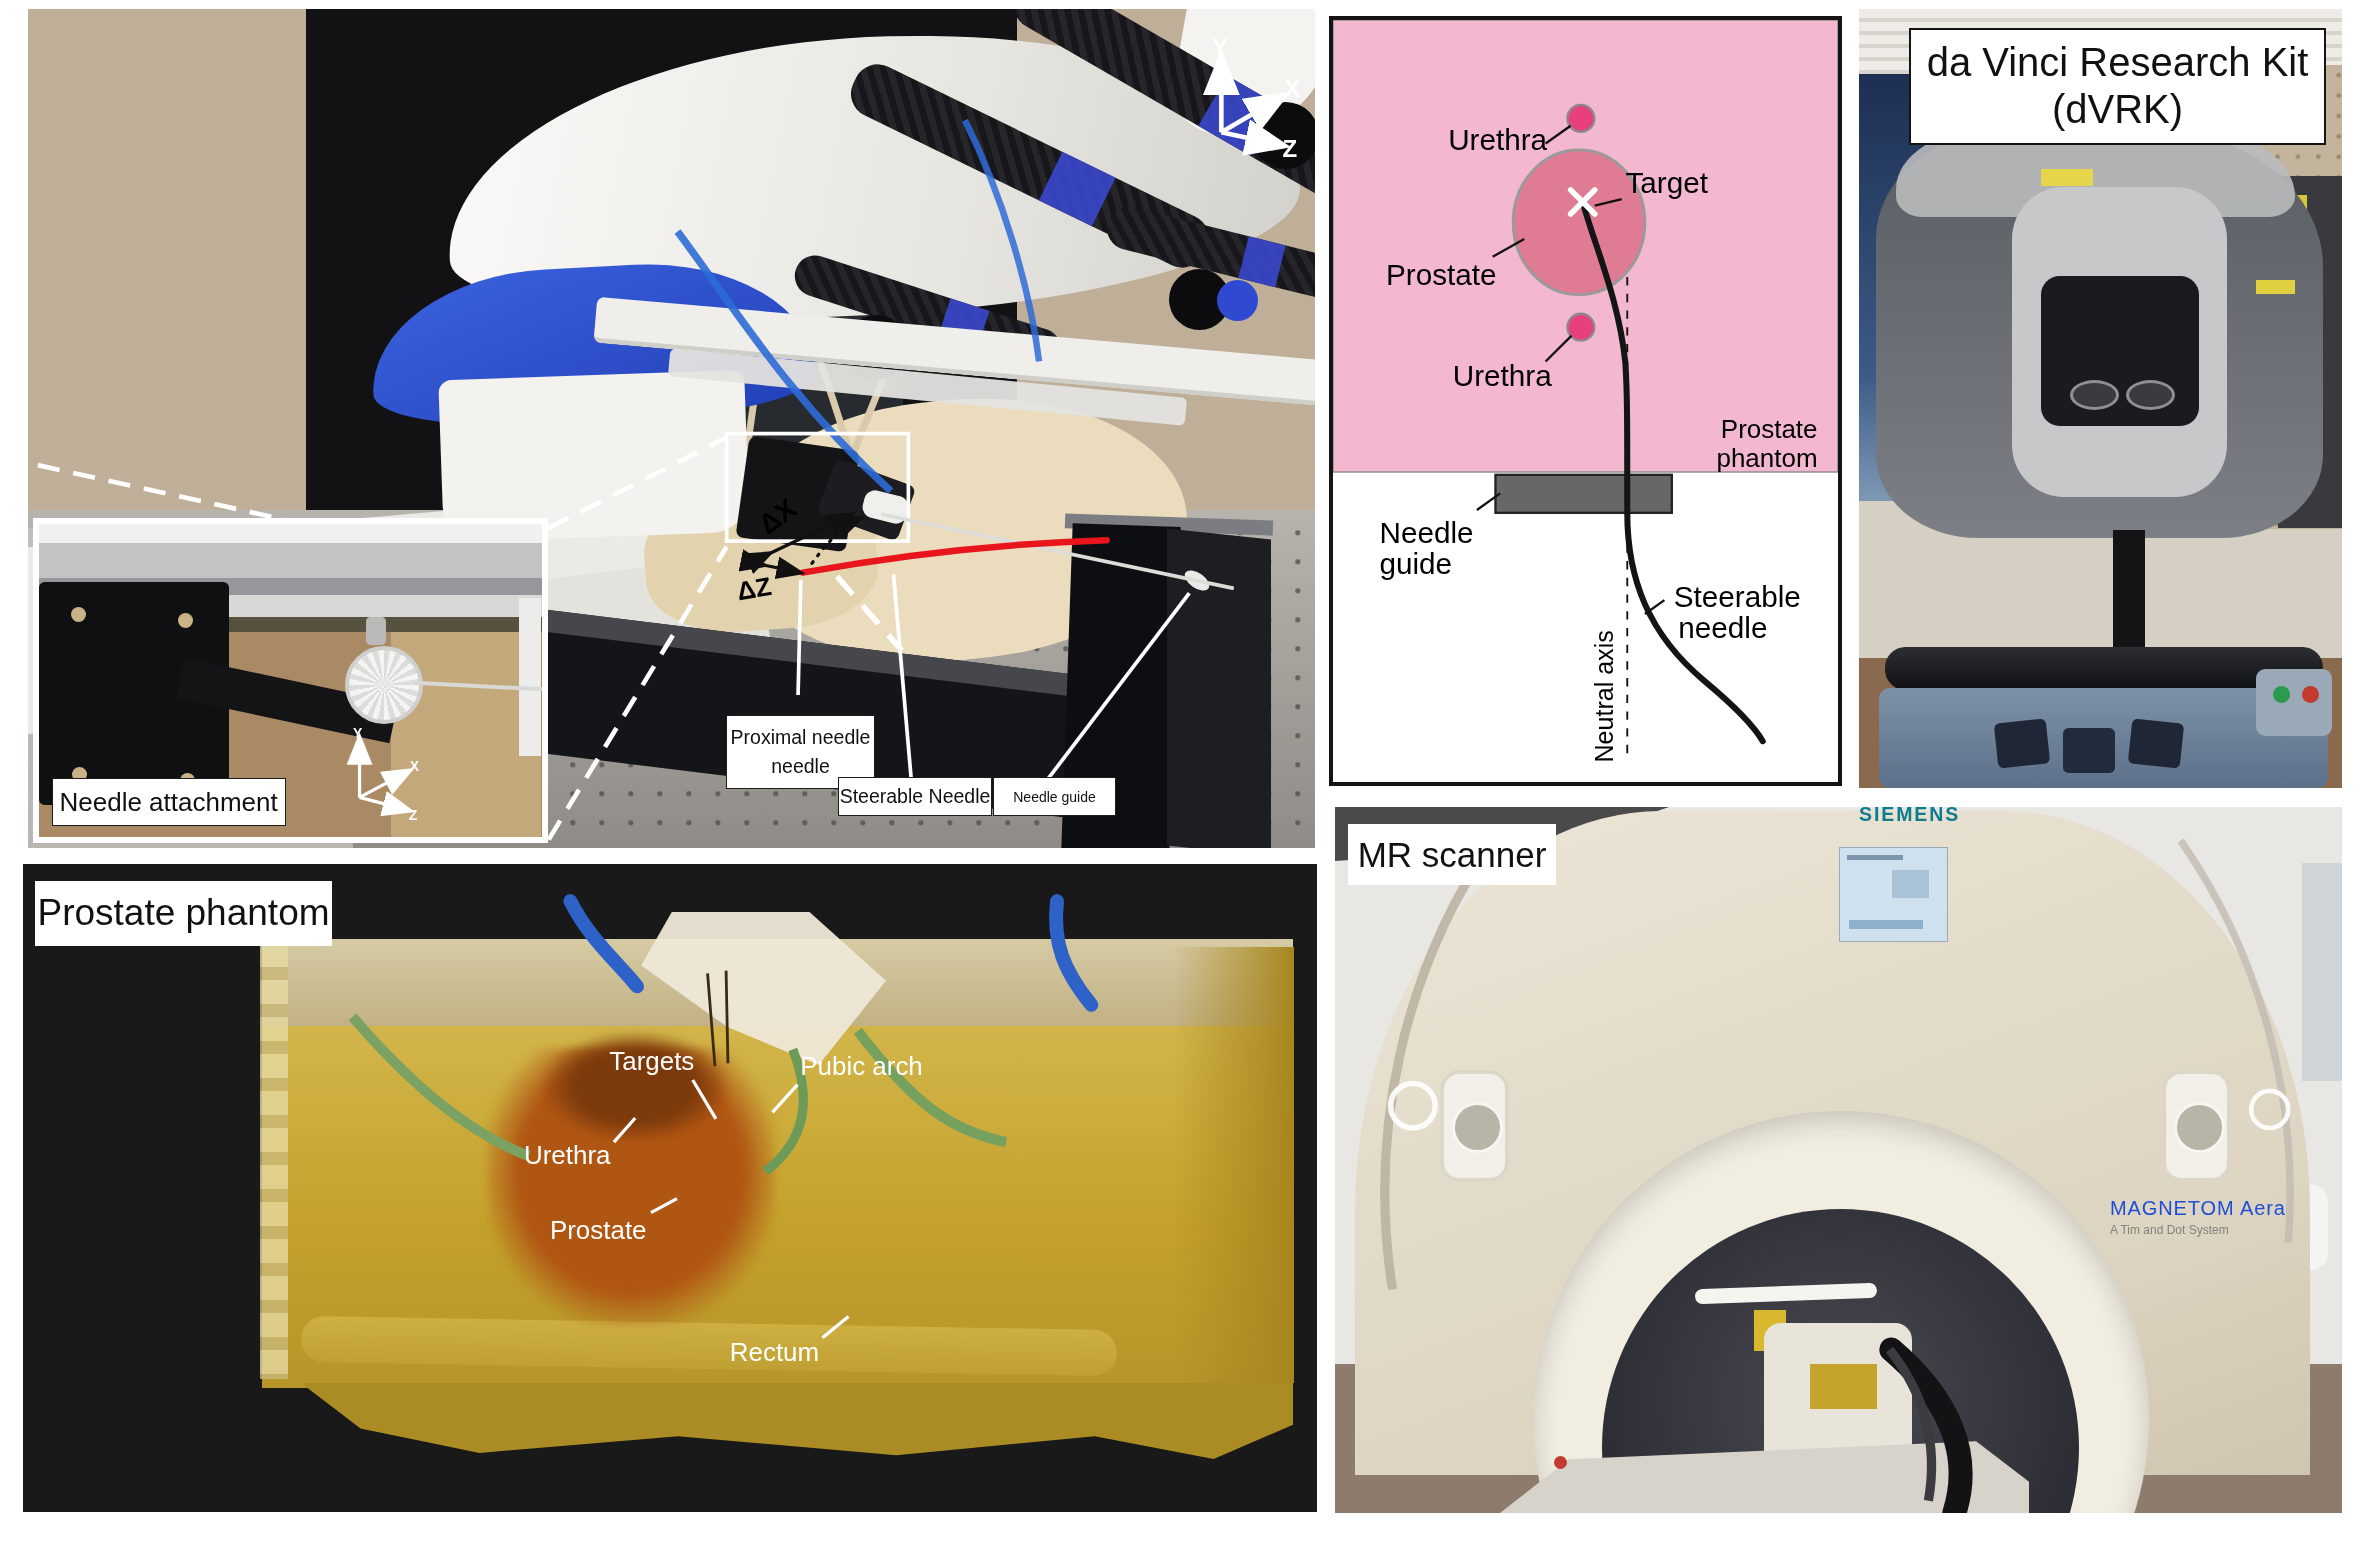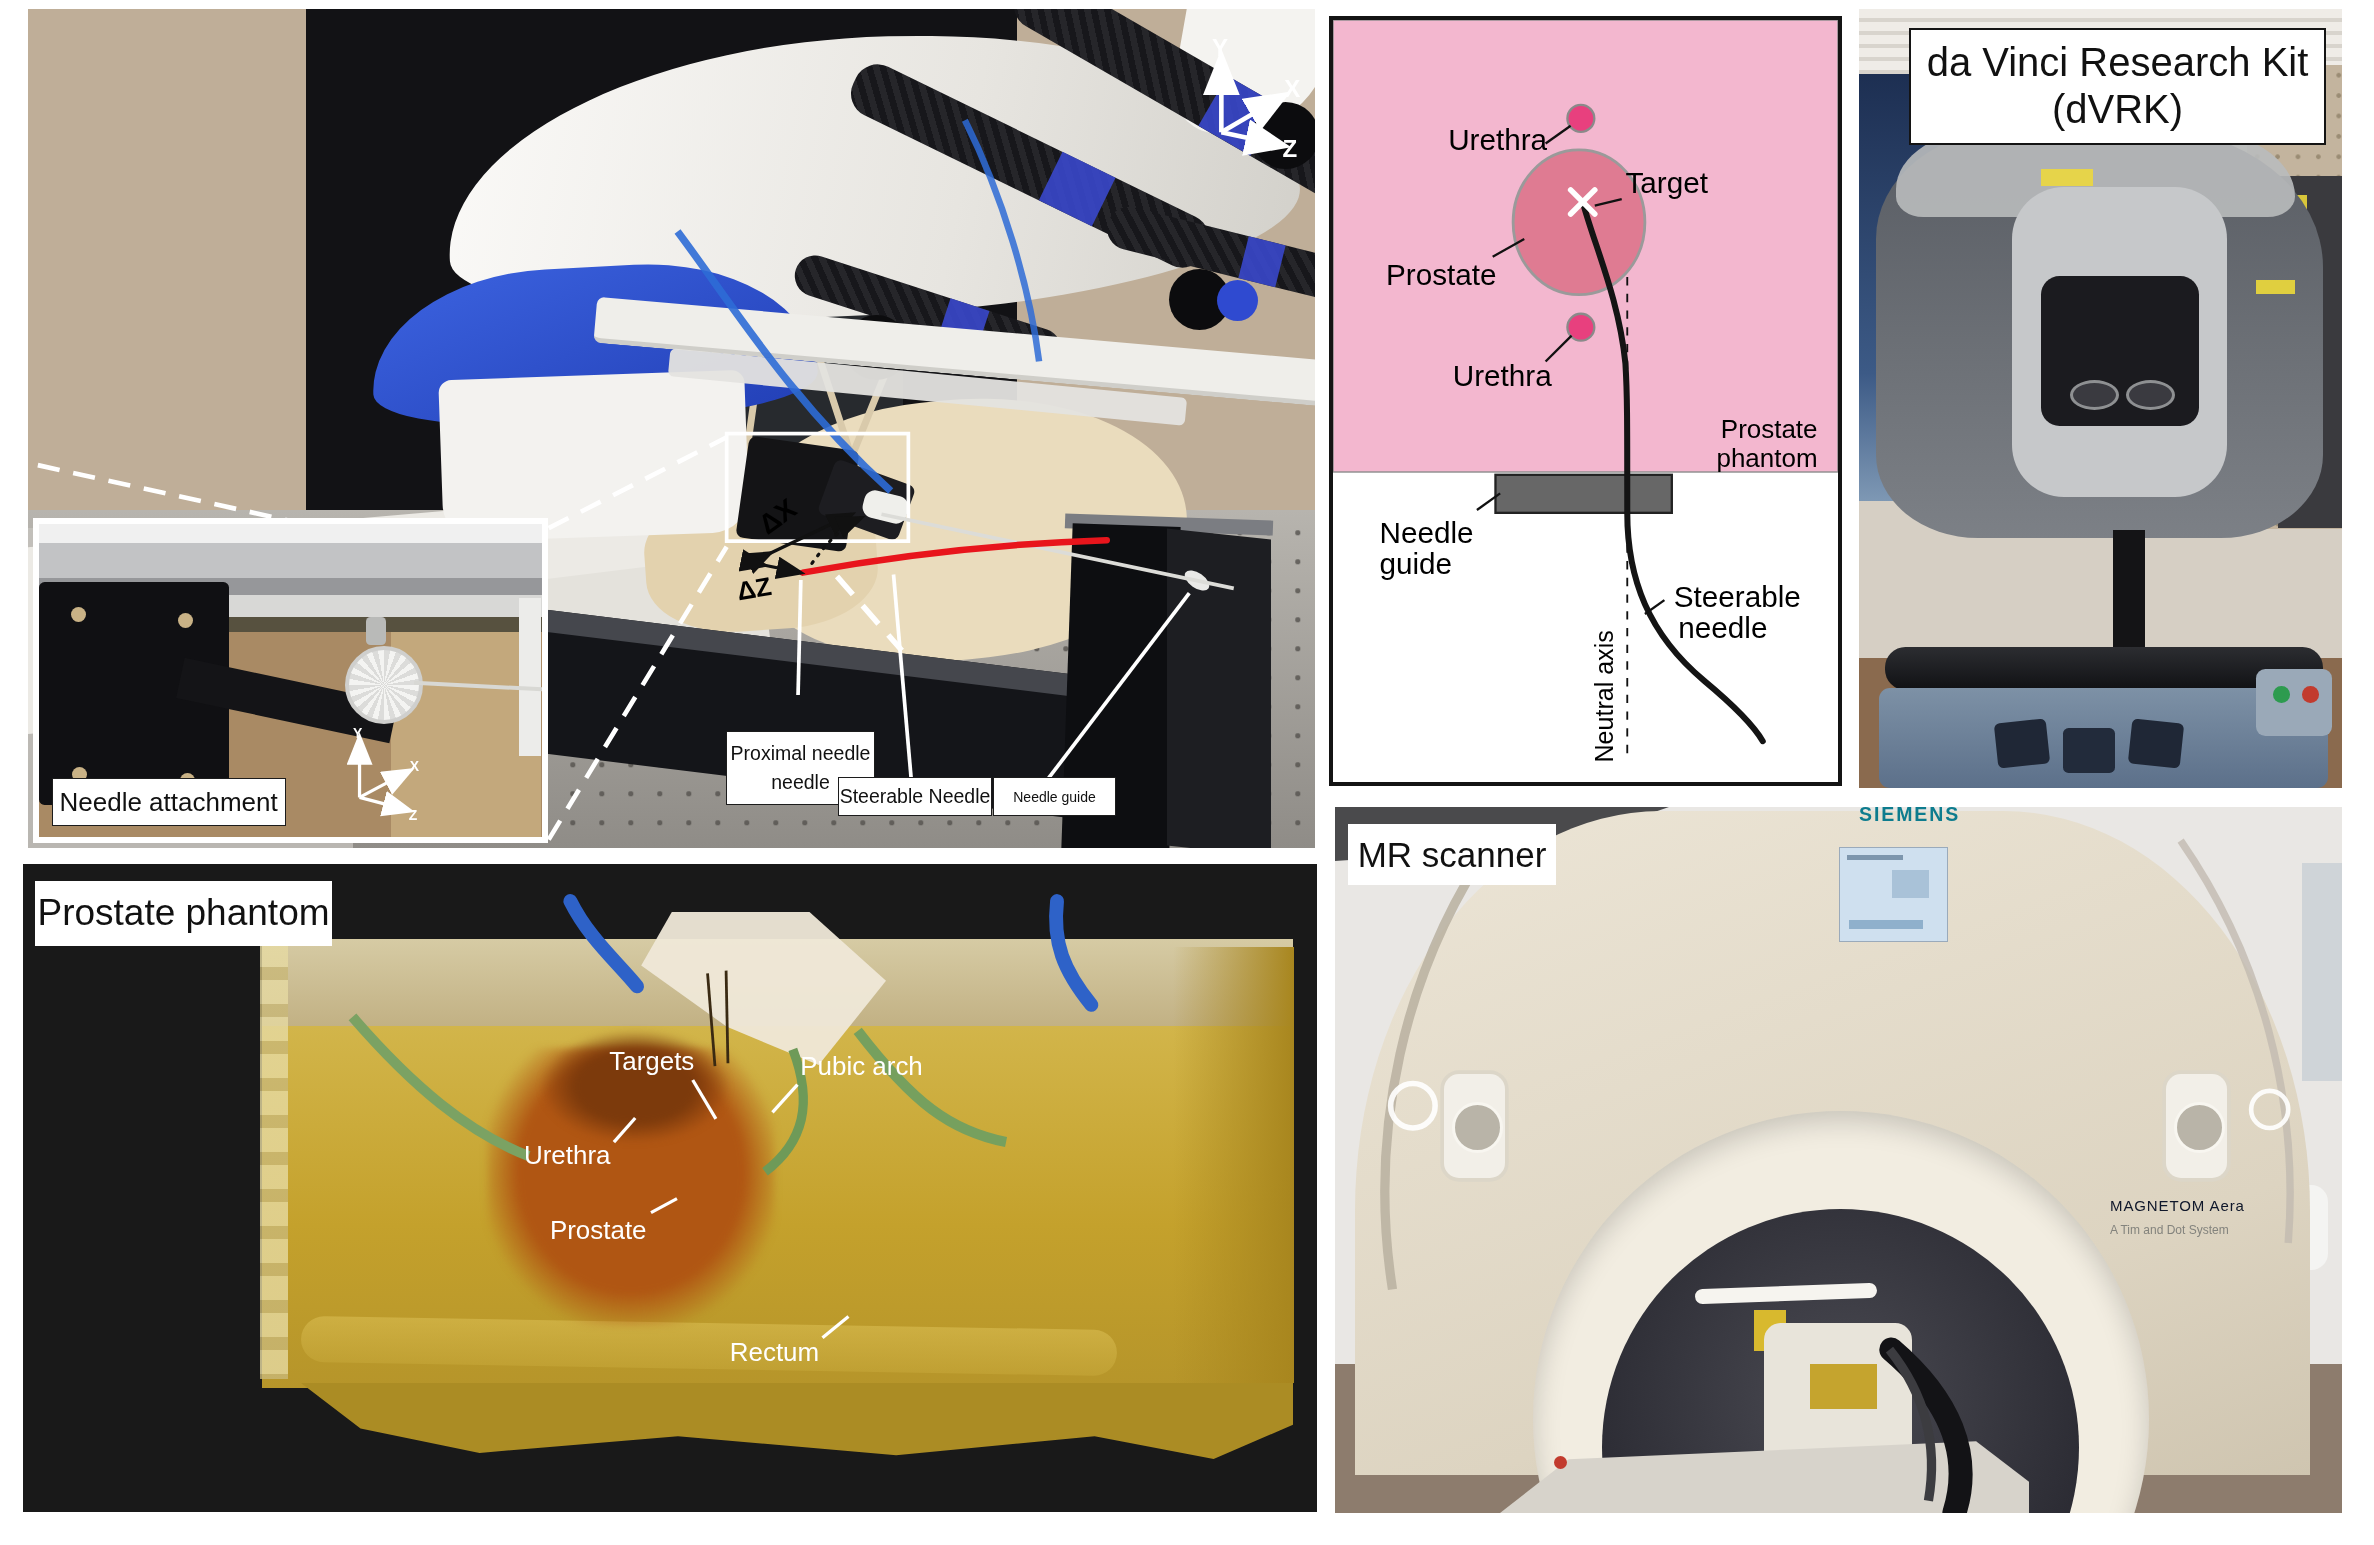--- a/index.html
+++ b/index.html
@@ -187,21 +187,21 @@
         <line x1="50" y1="80" x2="96" y2="92" stroke="#fff" stroke-width="3.5" marker-end="url(#aw)"></line>
         <text x="43" y="16" font-size="15" font-weight="bold" fill="#fff">Y</text>
         <text x="104" y="52" font-size="15" font-weight="bold" fill="#fff">X</text>
         <text x="103" y="104" font-size="15" font-weight="bold" fill="#fff">Z</text>
       </svg>
       <div class="labelbox" style="left:13px;top:254px;width:232px;height:46px;font-size:26px;">
         <span>Needle attachment</span>
       </div>
     </div>
 
-    <div class="labelbox" style="left:698px;top:722px;width:147px;height:72px;font-size:19.5px;line-height:1.5;">
+    <div class="labelbox" style="left:698px;top:706px;width:147px;height:72px;font-size:19.5px;line-height:1.5;">
       <span>Proximal needle</span>
       <span>needle</span>
     </div>
     <div class="labelbox" style="left:810px;top:768px;width:152px;height:37px;font-size:19.5px;">
       <span>Steerable Needle</span>
     </div>
     <div class="labelbox" style="left:965px;top:768px;width:121px;height:37px;font-size:14px;">
       <span>Needle guide</span>
     </div>
 
@@ -340,21 +340,21 @@
     </div>
     <div class="abs" style="left:831px;top:267px;width:61px;height:104px;background:#f2efe8;border-radius:15px;box-shadow:0 0 0 3.7px #dcd6c8;">
       <div class="abs" style="left:8.3px;top:28px;width:45px;height:45px;border-radius:50%;background:#b9b4a8;border:3.7px solid #f8f6f0;"></div>
     </div>
     <div class="abs" style="left:504px;top:40px;width:107px;height:93px;background:#cfe0ef;border:1.9px solid #9aaabb;">
       <div class="abs" style="left:7.4px;top:7.4px;width:56px;height:4.6px;background:#7d96ad;"></div>
       <div class="abs" style="left:52px;top:22px;width:37px;height:28px;background:#a9c2d8;"></div>
       <div class="abs" style="left:9.3px;top:72px;width:74px;height:9.3px;background:#8fb0cc;"></div>
     </div>
     <div class="abs" style="left:524px;top:-3.7px;font-size:19.5px;font-weight:bold;letter-spacing:1.9px;color:#0D7C8E;">SIEMENS</div>
-    <div class="abs" style="left:775px;top:390px;font-size:15px;color:#0f172a;letter-spacing:0.9px;">MAGNETOM Aera</div>
+    <div class="abs" style="left:775px;top:390px;font-size:20px;color:#1d4ed8;letter-spacing:0.9px;">MAGNETOM Aera</div>
     <div class="abs" style="left:775px;top:416px;font-size:12px;color:#83837d;">A Tim and Dot System</div>
     <div class="titlebox" style="left:13px;top:16.7px;width:208px;height:61px;font-size:35px;border:none;">
       <span>MR scanner</span>
     </div>
   </div>
 
 </div>
 
 
 </body></html>

